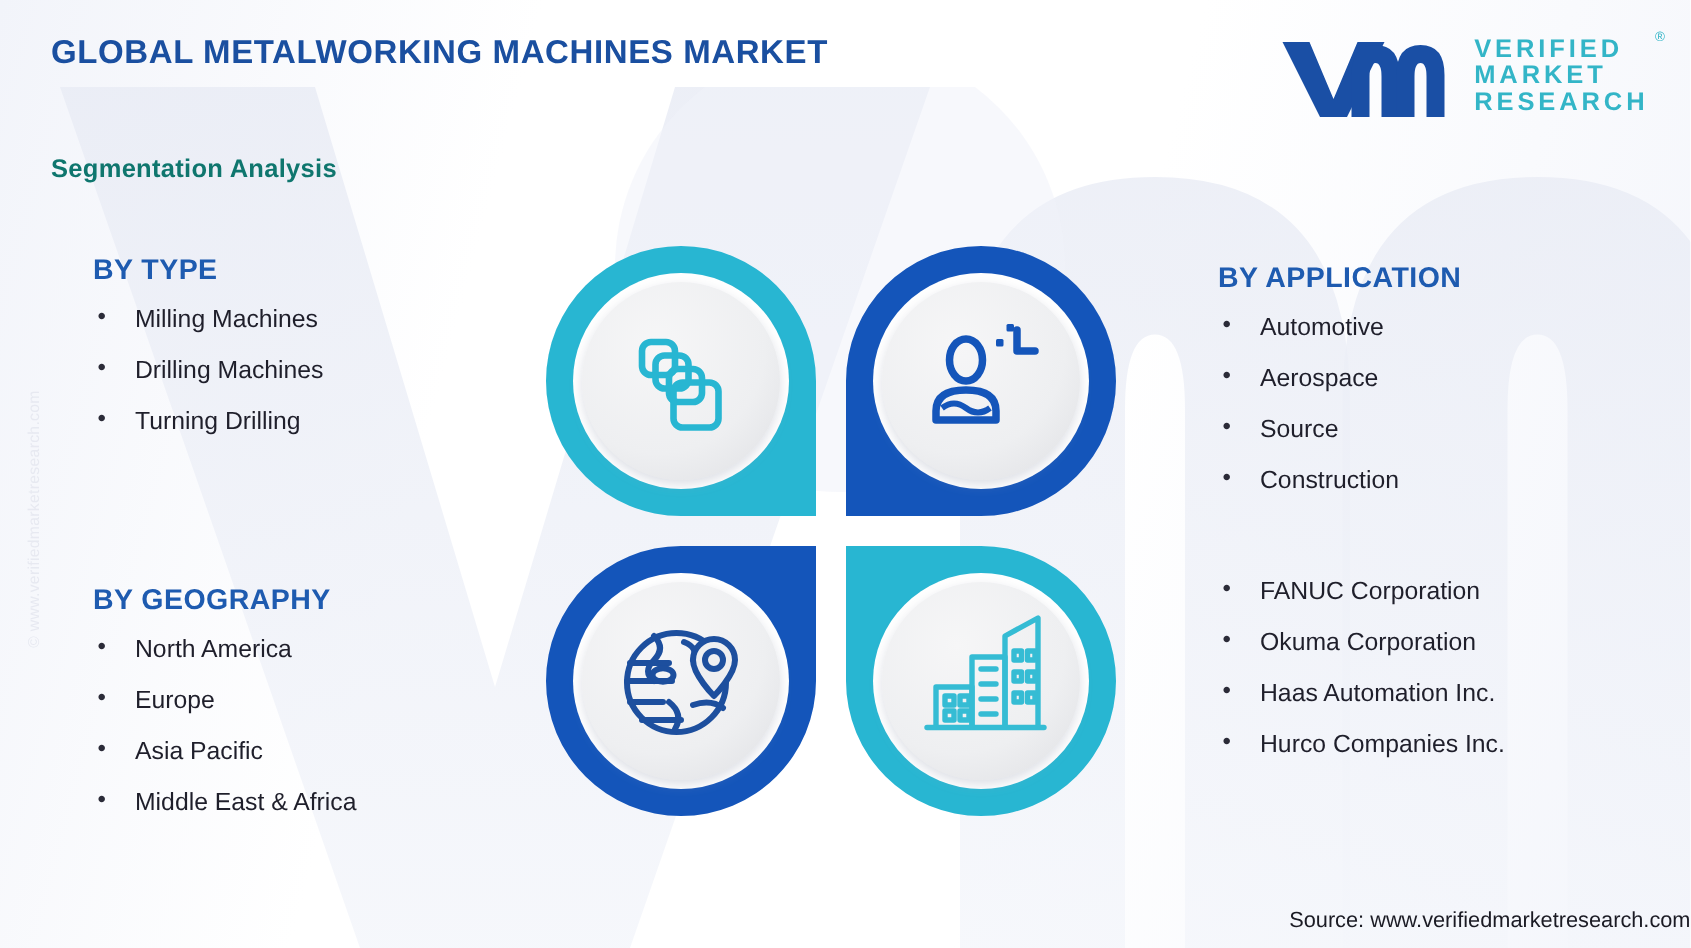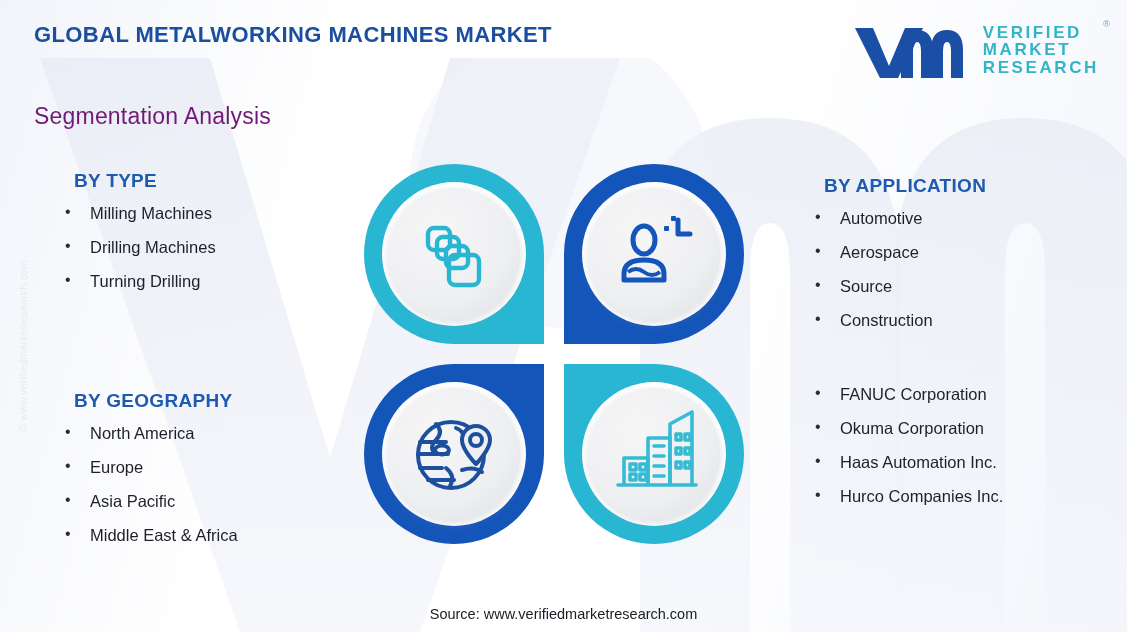--- a/index.html
+++ b/index.html
@@ -21,22 +21,22 @@
   .wm-svg { position:absolute; left:0; top:58px; width:1127px; height:574px; }
 
   
   .title {
     position:absolute; left:34px; top:22px;
     font-size:22px; font-weight:700; letter-spacing:.4px;
     color:#1a4fa0; white-space:nowrap; z-index:5;
   }
   .subtitle {
     position:absolute; left:34px; top:103px;
-    font-size:23px; font-weight:400; letter-spacing:.2px;
-    color:#701a75; z-index:5;
+    font-size:17px; font-weight:700; letter-spacing:.2px;
+    color:#0f766e; z-index:5;
   }
 
   
   .logo { position:absolute; right:28px; top:20px; display:flex; align-items:center; gap:14px; z-index:5; }
   .logo-mark { width:118px; height:60px; }
   .logo-text { line-height:1.02; position:relative; }
   .logo-text div {
     font-size:17px; font-weight:700; letter-spacing:2.6px; color:#33b5c7;
   }
   .logo-reg {
@@ -46,39 +46,39 @@
 
   
   .col { position:absolute; z-index:5; }
   .col-tl { left:62px;  top:170px; width:300px; }
   .col-bl { left:62px;  top:390px; width:300px; }
   .col-tr { left:812px; top:175px; width:300px; }
   .col-br { left:812px; top:385px; width:300px; }
 
   .col h3 {
     font-size:19px; font-weight:700; letter-spacing:.3px;
-    color:#1e5bb0; margin-bottom:12px; white-space:nowrap;margin-left:12px;
+    color:#1e5bb0; margin-bottom:12px; white-space:nowrap;
   }
   .col ul { list-style:none; }
   .col li {
     position:relative; padding-left:28px;
     font-size:16.5px; color:#1f1f2b; line-height:1.15;
     margin-bottom:15px; white-space:nowrap;
   }
   .col li .bul {
     position:absolute; left:3px; top:-1px; color:#2b2b38; font-size:16px;
   }
 
   
   .center { position:absolute; left:358px; top:158px; width:392px; height:392px; z-index:4; }
   .center svg { width:392px; height:392px; display:block; }
 
   
   .source {
-    position:absolute; left:0; right:0; bottom:10px; text-align:center;
+    position:absolute; left:0; right:0; bottom:10px; text-align:right;
     font-size:14.5px; color:#1b1b24; z-index:5;
   }
   .copy {
     position:absolute; left:-97px; top:340px;
     transform:rotate(-90deg); transform-origin:center;
     width:240px; text-align:center;
     font-size:10.5px; color:#e7e9f1; letter-spacing:.2px; z-index:5;
     white-space:nowrap;
   }
 </style>

